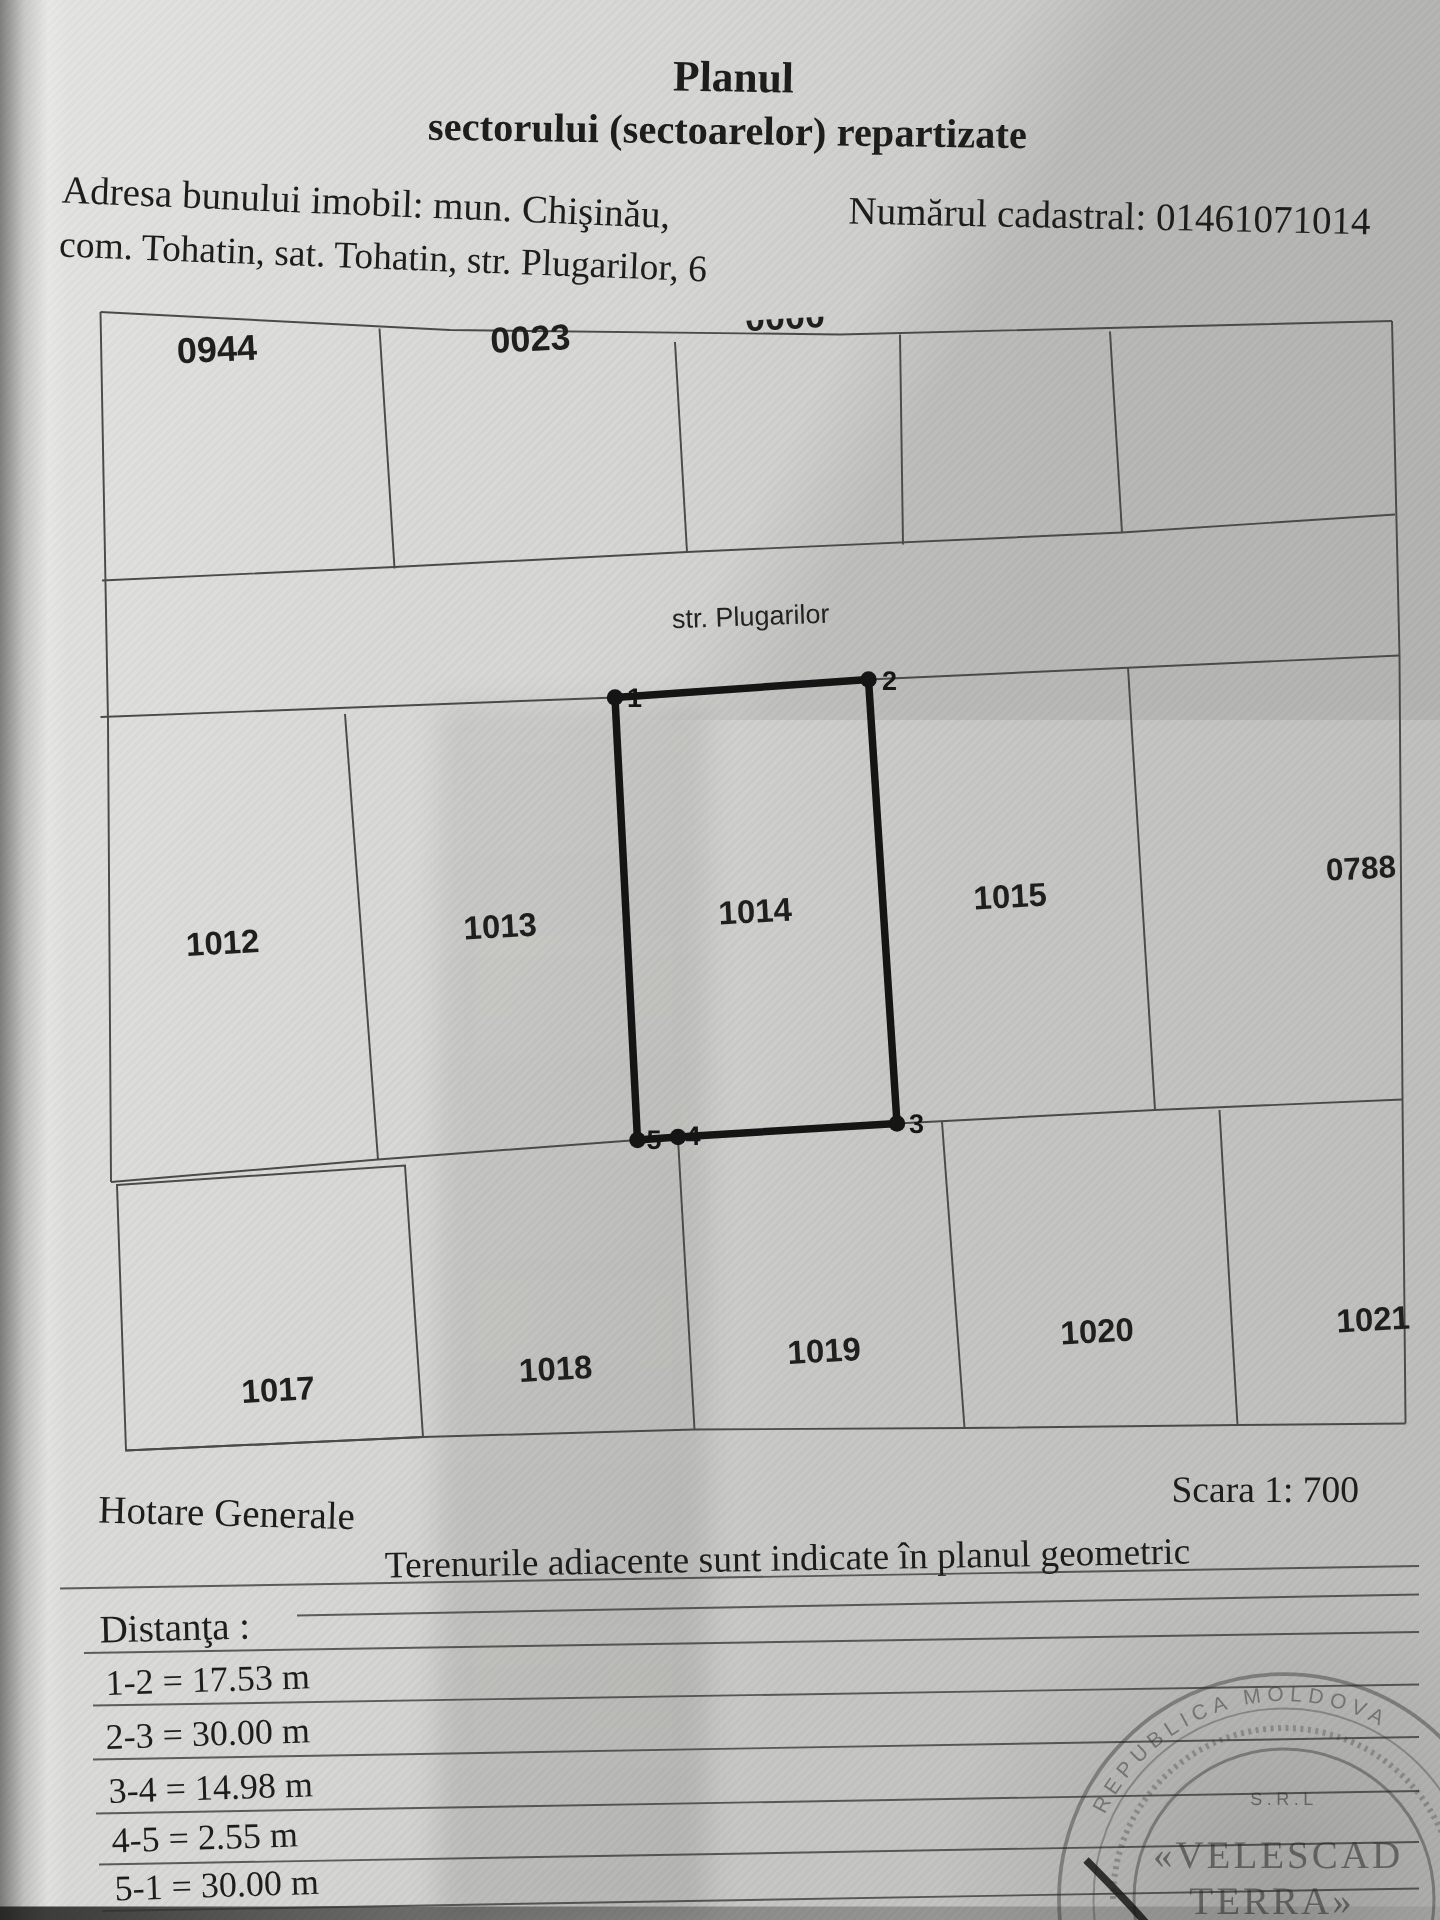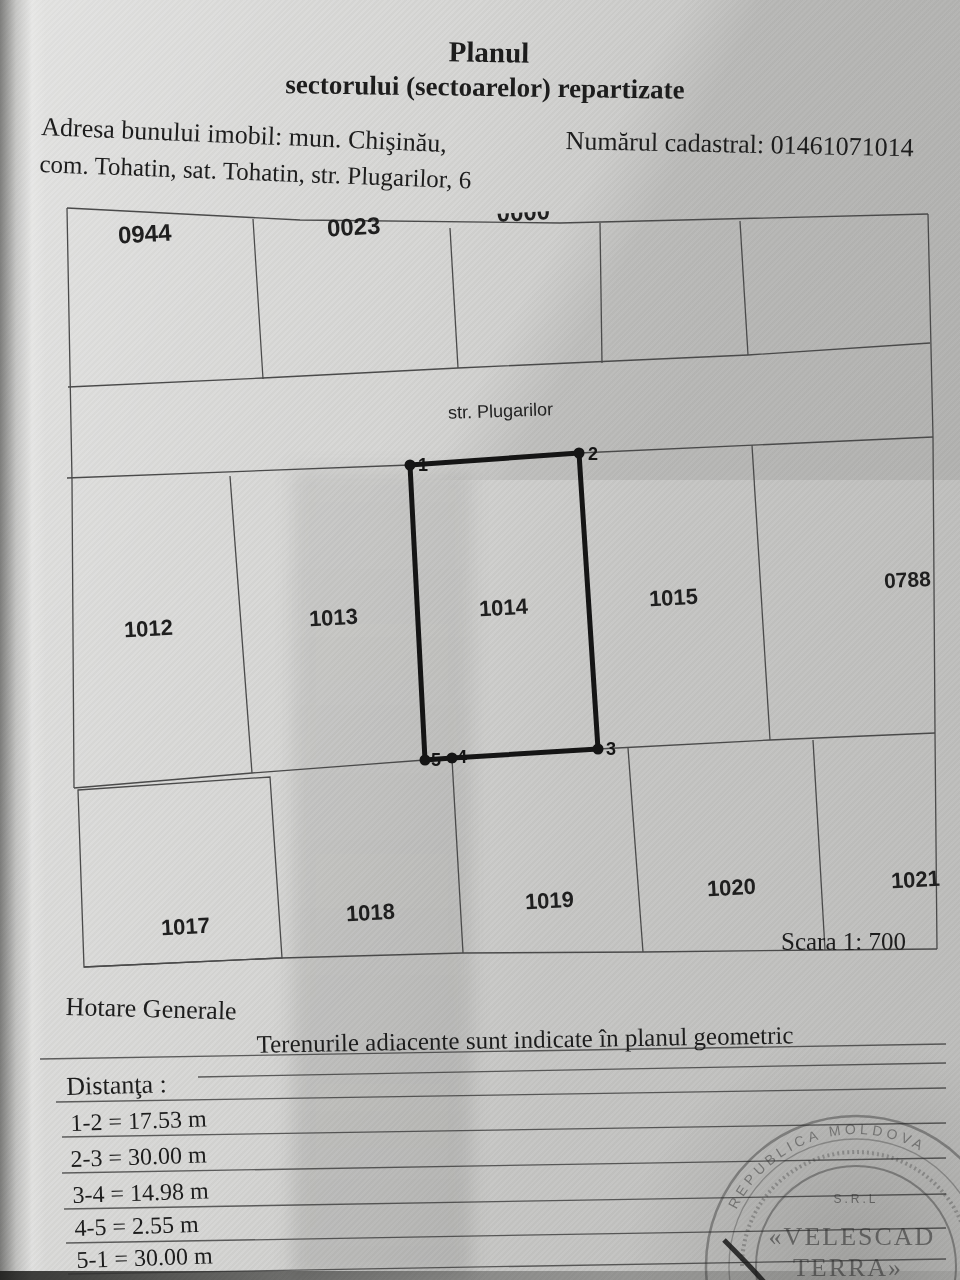--- a/index.html
+++ b/index.html
@@ -135,21 +135,21 @@
   <div class="abs txt plabel" style="left:707px;top:875px;font-size:22px;">1020</div>
   <div class="abs txt plabel" style="left:891px;top:867px;font-size:22px;">1021</div>
 
   <div class="abs txt ptlabel" style="left:418px;top:455px;">1</div>
   <div class="abs txt ptlabel" style="left:588px;top:444px;">2</div>
   <div class="abs txt ptlabel" style="left:606px;top:739px;">3</div>
   <div class="abs txt ptlabel" style="left:457px;top:747px;">4</div>
   <div class="abs txt ptlabel" style="left:431px;top:750px;">5</div>
 
   <div class="abs txt tserif" style="left:66px;top:992px;font-size:26px;transform:rotate(1.5deg);transform-origin:left top;">Hotare Generale</div>
-  <div class="abs txt tserif" style="left:781px;top:928px;font-size:25px;">Scara 1: 700</div>
+  <div class="abs txt tserif" style="left:781px;top:980px;font-size:25px;">Scara 1: 700</div>
   <div class="abs txt tserif" style="left:230px;top:1026px;width:590px;text-align:center;font-size:25px;transform:rotate(-1deg);">Terenurile adiacente sunt indicate în planul geometric</div>
   <div class="abs txt tserif" style="left:66px;top:1072px;font-size:26px;transform:rotate(-1.5deg);transform-origin:left top;">Distanţa :</div>
 
   <div class="abs txt tserif" style="left:70px;top:1110px;font-size:24px;transform:rotate(-1.9deg);transform-origin:left top;">1-2 = 17.53 m</div>
   <div class="abs txt tserif" style="left:70px;top:1146px;font-size:24px;transform:rotate(-1.9deg);transform-origin:left top;">2-3 = 30.00 m</div>
   <div class="abs txt tserif" style="left:72px;top:1182px;font-size:24px;transform:rotate(-1.9deg);transform-origin:left top;">3-4 = 14.98 m</div>
   <div class="abs txt tserif" style="left:74px;top:1215px;font-size:24px;transform:rotate(-1.9deg);transform-origin:left top;">4-5 = 2.55 m</div>
   <div class="abs txt tserif" style="left:76px;top:1247px;font-size:24px;transform:rotate(-1.9deg);transform-origin:left top;">5-1 = 30.00 m</div>
 
   <div class="edgeL"></div>

